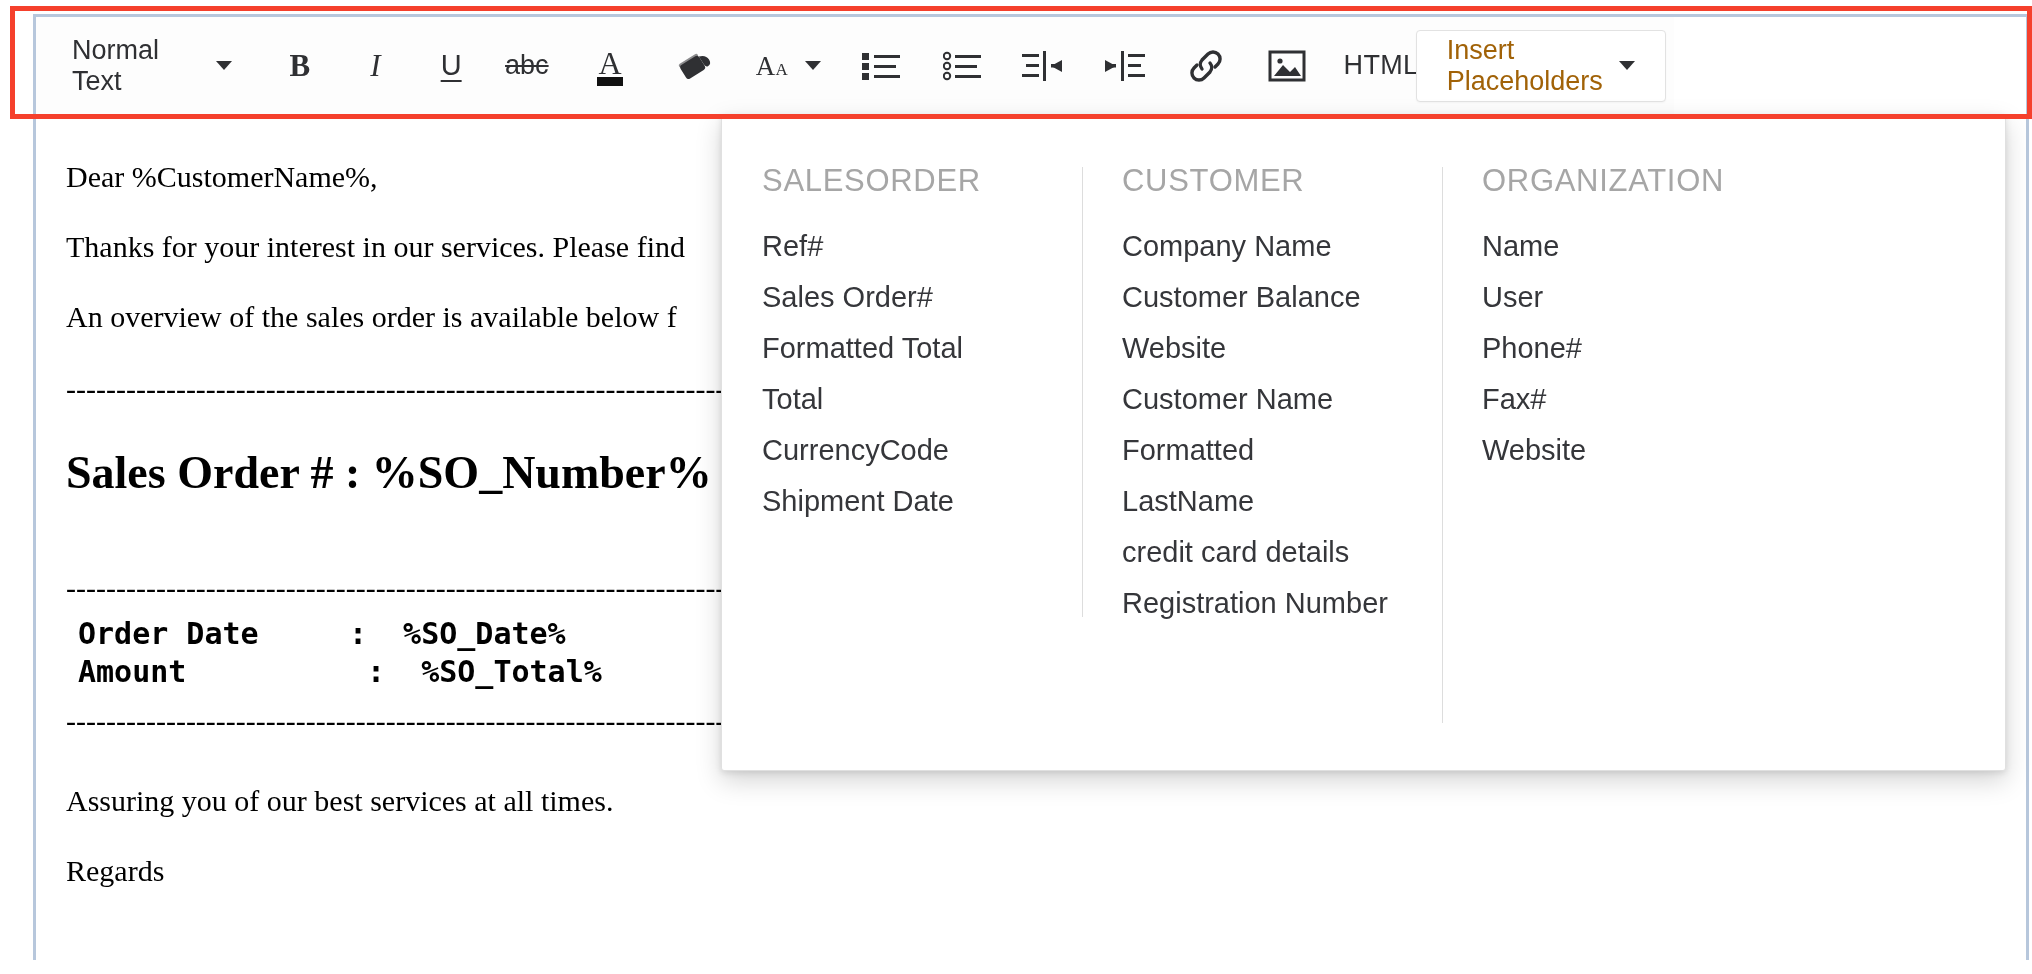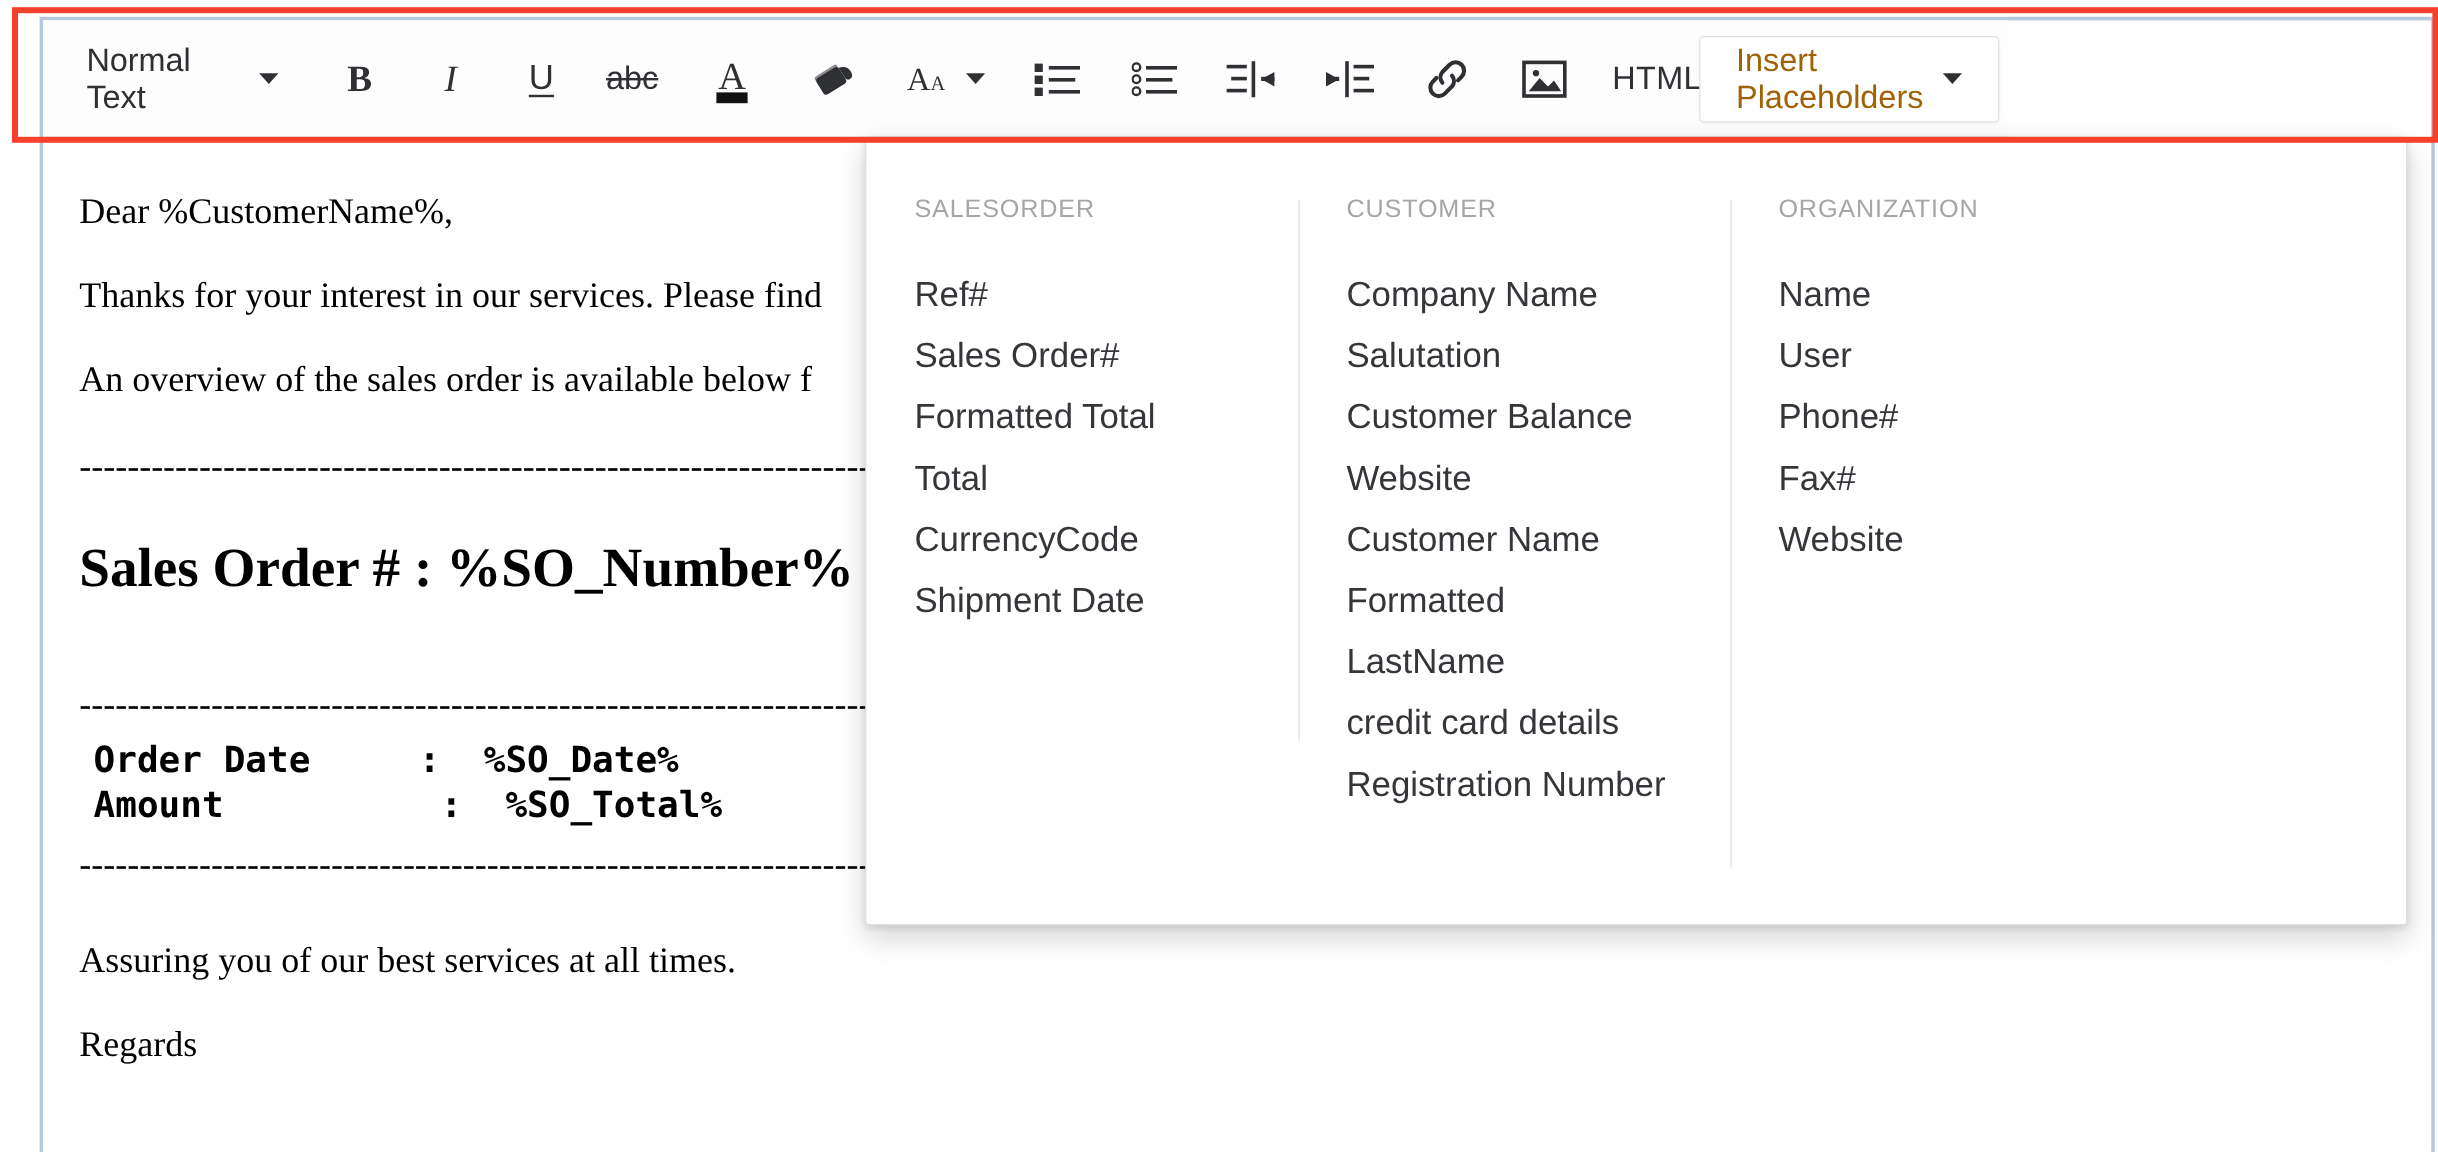--- a/index.html
+++ b/index.html
@@ -131,24 +131,24 @@
   .ph-col.c2 { width: 360px; }
   .ph-col.c3 { width: 360px; }
   .ph-col .divider {
     position: absolute; left: 0; top: 4px;
     width: 1px; background: #dddddd;
   }
   .ph-col.c2 .divider { height: 450px; }
   .ph-col.c3 .divider { height: 556px; }
 
   .ph-title {
-    font-size: 21px;
+    font-size: 31px;
     color: #a6a6a6;
     letter-spacing: .7px;
-    margin-bottom: 36px;
+    margin-bottom: 24px;
   }
   .ph-item {
     font-size: 29px;
     color: #35363a;
     line-height: 1;
     padding: 9px 0 13px 0;
     cursor: pointer;
     white-space: nowrap;
   }
 </style>
@@ -315,21 +315,20 @@
       <div class="ph-item">Formatted Total</div>
       <div class="ph-item">Total</div>
       <div class="ph-item">CurrencyCode</div>
       <div class="ph-item">Shipment Date</div>
     </div>
 
     <div class="ph-col c2">
       <div class="divider"></div>
       <div class="ph-title">CUSTOMER</div>
       <div class="ph-item">Company Name</div>
-      <div class="ph-item">Salutation</div>
       <div class="ph-item">Customer Balance</div>
       <div class="ph-item">Website</div>
       <div class="ph-item">Customer Name</div>
       <div class="ph-item">Formatted</div>
       <div class="ph-item">LastName</div>
       <div class="ph-item">credit card details</div>
       <div class="ph-item">Registration Number</div>
     </div>
 
     <div class="ph-col c3">

